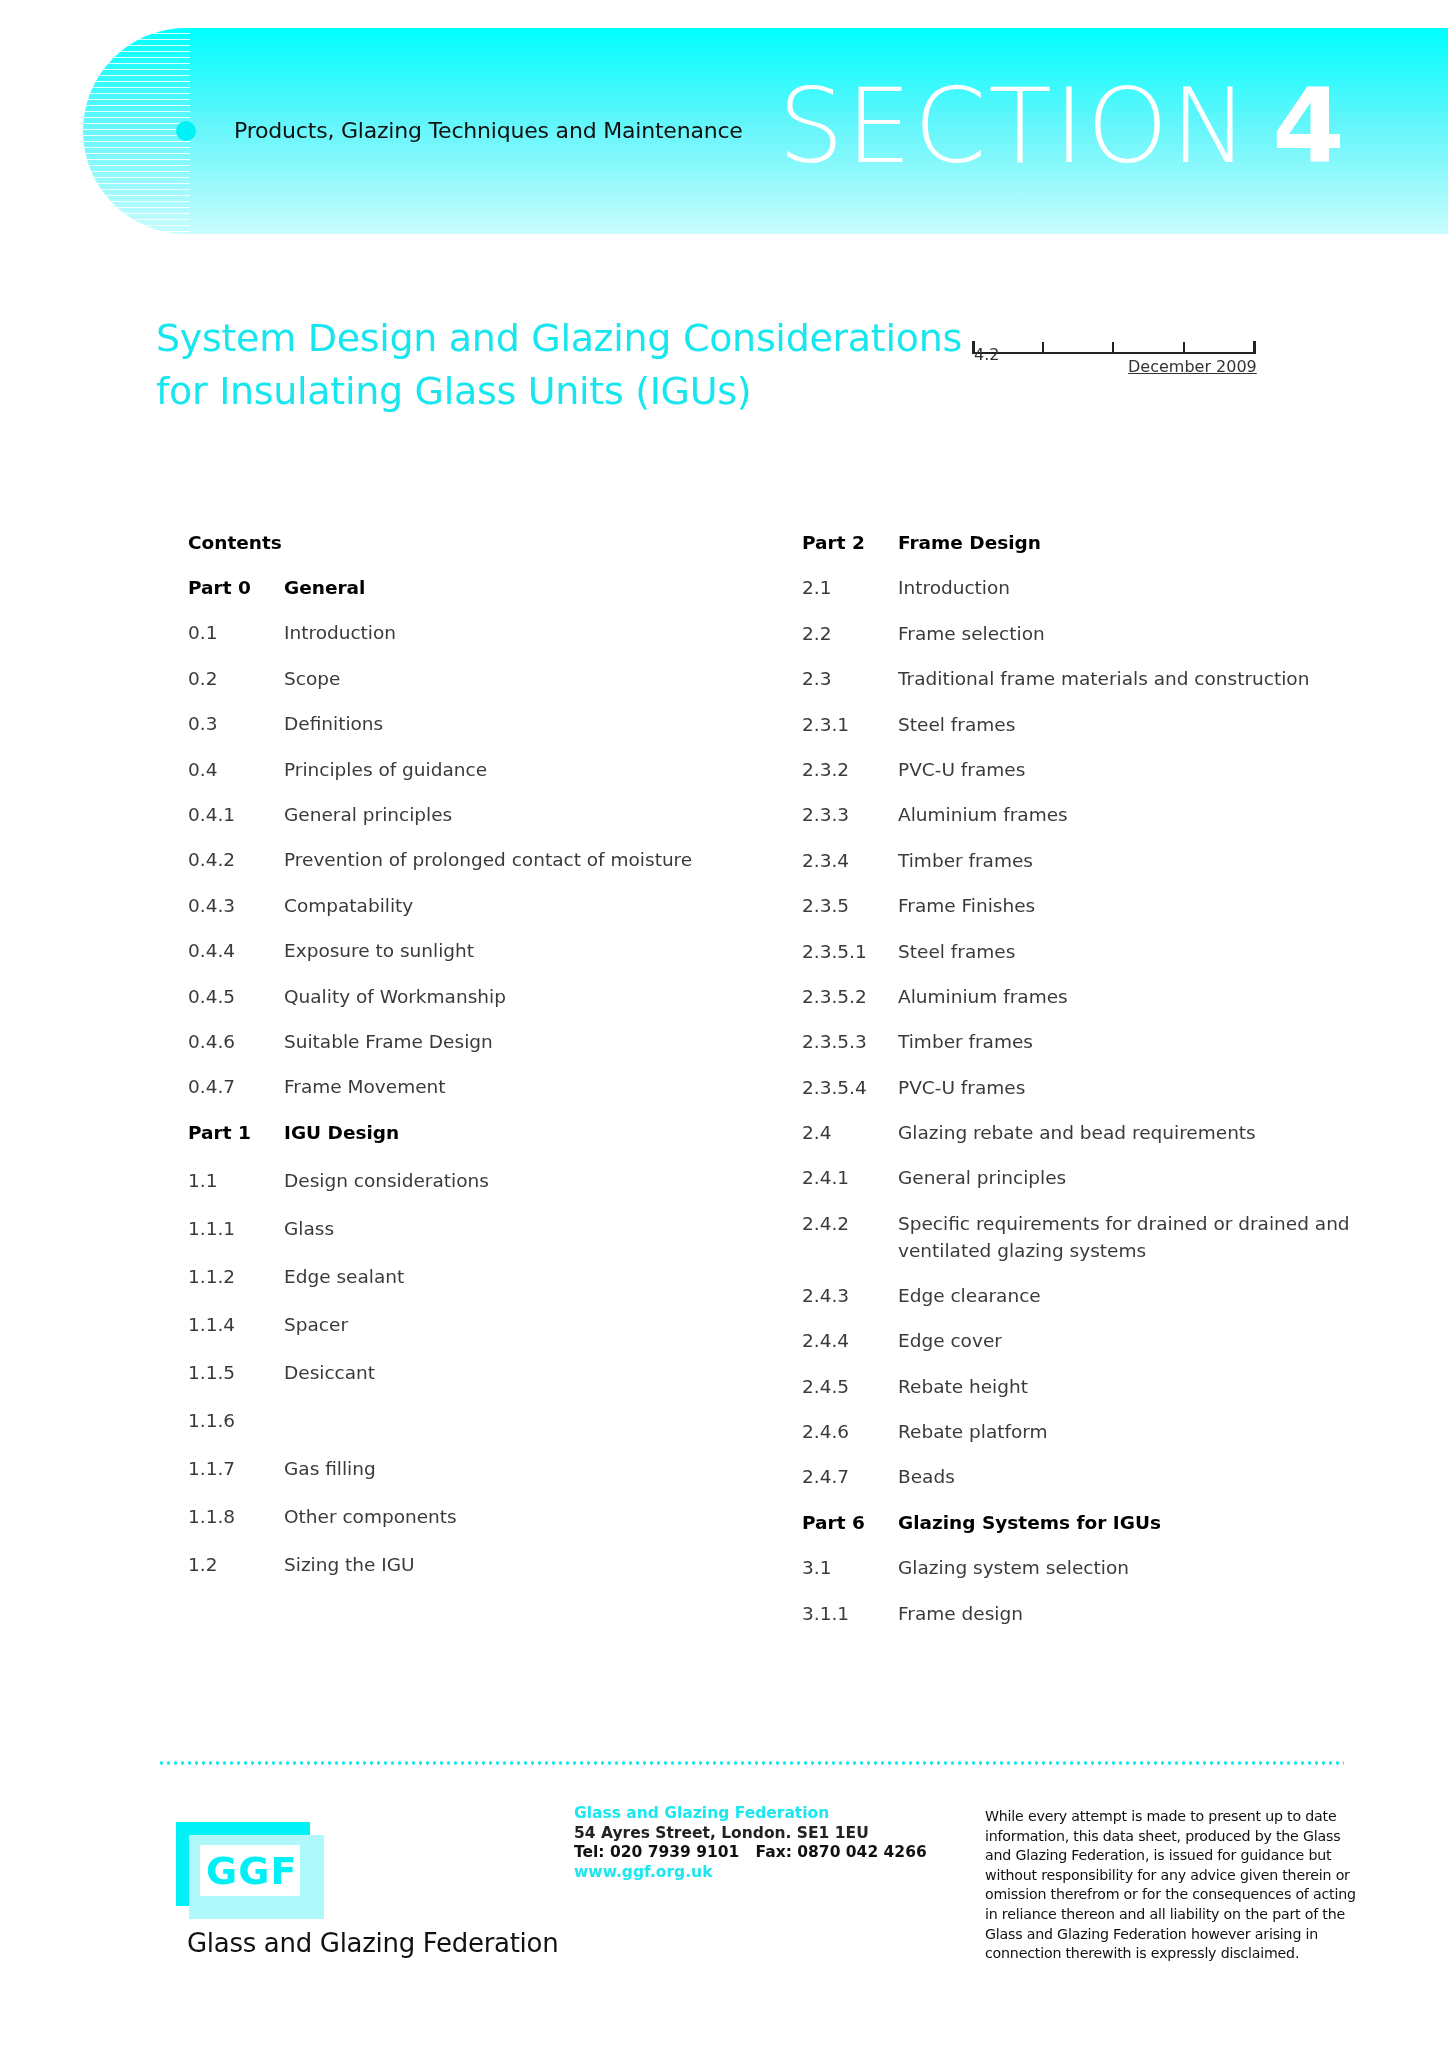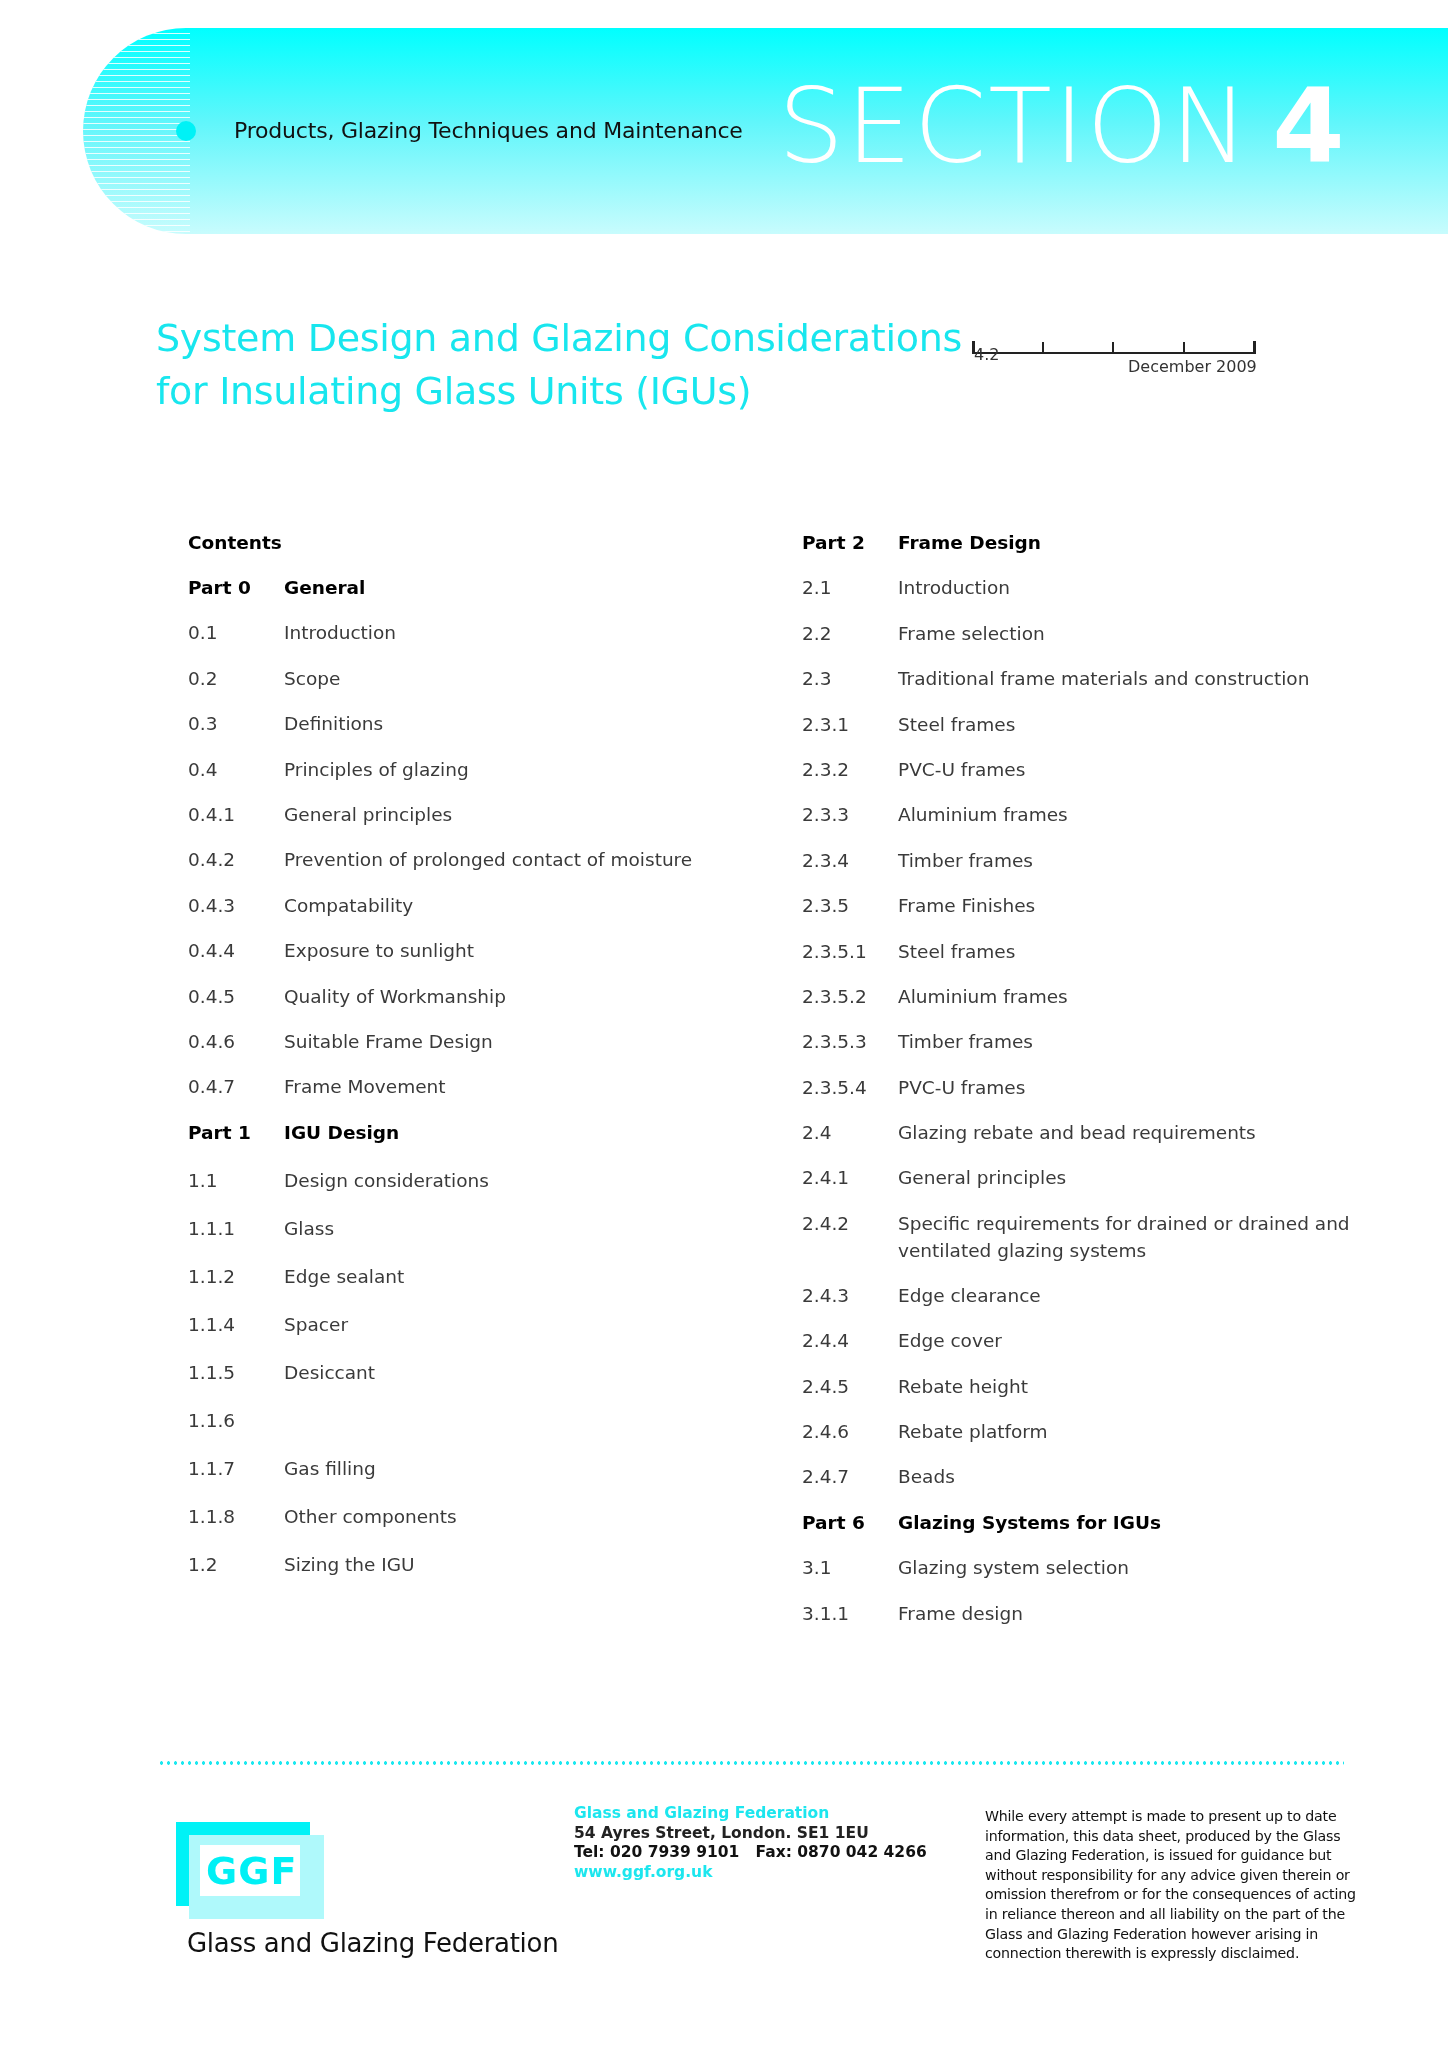--- a/index.html
+++ b/index.html
@@ -28,21 +28,21 @@
 
     .doc-title {
       position: absolute; left: 156px; top: 312px; font-size: 38px; color: #18e6ee; line-height: 53px; letter-spacing: -0.3px;
     }
 
     .ref-scale { position: absolute; left: 972px; top: 334px; width: 284px; height: 20px; }
     .ref-scale .base { position: absolute; left: 0; right: 0; bottom: 0; height: 2px; background: #222; }
     .ref-scale .tick { position: absolute; bottom: 0; width: 2px; height: 12px; background: #222; }
     .ref-scale .tick.end { height: 13px; width: 3px; }
     .ref-num { position: absolute; left: 974px; top: 345px; font-size: 16px; color: #333; }
-    .ref-date { position: absolute; left: 1128px; top: 357px; font-size: 16px; color: #333; }
+    .ref-date { position: absolute; left: 1128px; top: 357px; font-size: 16px; color: #333; text-decoration: underline; }
 
     .toc-col { position: absolute; top: 529px; }
     .toc-left { left: 156px; width: 600px; }
     .toc-right { left: 770px; width: 580px; }
     .toc-row { display: flex; align-items: flex-start; min-height: 45.4px; font-size: 18.5px; color: #3a3a3a; line-height: 27px; margin-left: 32px; }
     .toc-row .num { width: 96px; flex: 0 0 96px; }
     .toc-row .label { flex: 1; }
     .toc-row.heading { color: #000; font-weight: 700; }
     .toc-row.heading.contents { min-height: 45px; }
     .toc-row.tall { min-height: 72px; }
@@ -114,21 +114,21 @@
   <div class="toc-row">
       <span class="num">0.2</span>
       <span class="label">Scope</span>
     </div>
   <div class="toc-row">
       <span class="num">0.3</span>
       <span class="label">Definitions</span>
     </div>
   <div class="toc-row">
       <span class="num">0.4</span>
-      <span class="label">Principles of glazing</span>
+      <span class="label">Principles of guidance</span>
     </div>
   <div class="toc-row">
       <span class="num">0.4.1</span>
       <span class="label">General principles</span>
     </div>
   <div class="toc-row">
       <span class="num">0.4.2</span>
       <span class="label">Prevention of prolonged contact of moisture</span>
     </div>
   <div class="toc-row">

